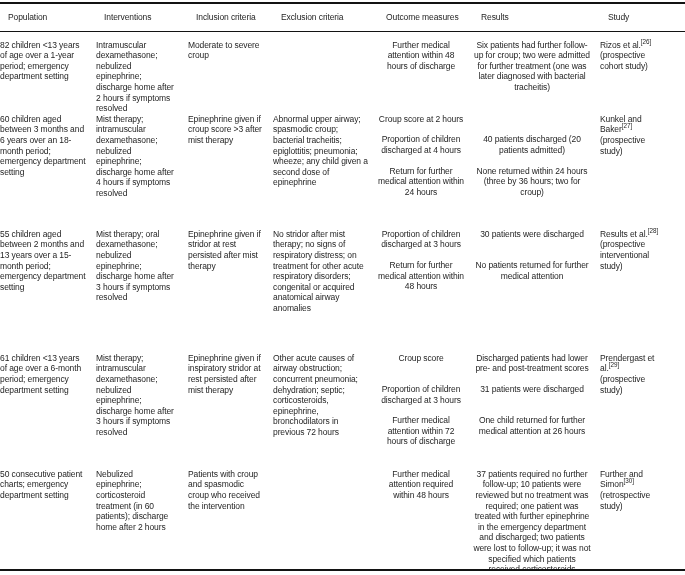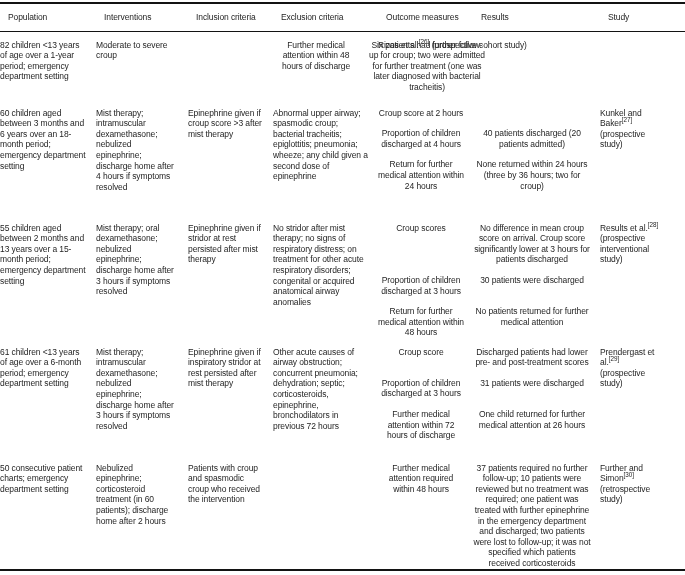--- a/index.html
+++ b/index.html
@@ -46,20 +46,21 @@
     <div class="hcell">Interventions</div>
     <div class="hcell">Inclusion criteria</div>
     <div class="hcell">Exclusion criteria</div>
     <div class="hcell">Outcome measures</div>
     <div class="hcell">Results</div>
     <div class="hcell">Study</div>
   </div>
   <div class="tbody" id="tbody">
   <div class="row r1">
     <div class="cell">82 children &lt;13 years of age over a 1-year period; emergency department setting</div>
+    <div class="cell">Intramuscular dexamethasone; nebulized epinephrine; discharge home after 2 hours if symptoms resolved</div>
     <div class="cell">Moderate to severe croup</div>
     <div class="cell"></div>
     <div class="pairs">
   <div class="pair">
     <div class="cell">Further medical attention within 48 hours of discharge</div>
     <div class="cell">Six patients had further follow-up for croup; two were admitted for further treatment (one was later diagnosed with bacterial tracheitis)</div>
   </div>
 </div>
     <div class="cell"><span>Rizos et al.</span><sup>[26]</sup>
       <span>(prospective cohort study)</span></div>
@@ -88,24 +89,20 @@
     <div class="cell"><span>Kunkel and Baker</span><sup>[27]</sup>
       <span>(prospective study)</span></div>
   </div>
 
   <div class="row r3">
     <div class="cell">55 children aged between 2 months and 13 years over a 15-month period; emergency department setting</div>
     <div class="cell">Mist therapy; oral dexamethasone; nebulized epinephrine; discharge home after 3 hours if symptoms resolved</div>
     <div class="cell">Epinephrine given if stridor at rest persisted after mist therapy</div>
     <div class="cell">No stridor after mist therapy; no signs of respiratory distress; on treatment for other acute respiratory disorders; congenital or acquired anatomical airway anomalies</div>
     <div class="pairs">
-  <div class="pair">
-    <div class="cell">Croup scores</div>
-    <div class="cell">No difference in mean croup score on arrival. Croup score significantly lower at 3 hours for patients discharged</div>
-  </div>
 
   <div class="pair">
     <div class="cell">Proportion of children discharged at 3 hours</div>
     <div class="cell">30 patients were discharged</div>
   </div>
 
   <div class="pair">
     <div class="cell">Return for further medical attention within 48 hours</div>
     <div class="cell">No patients returned for further medical attention</div>
   </div>

